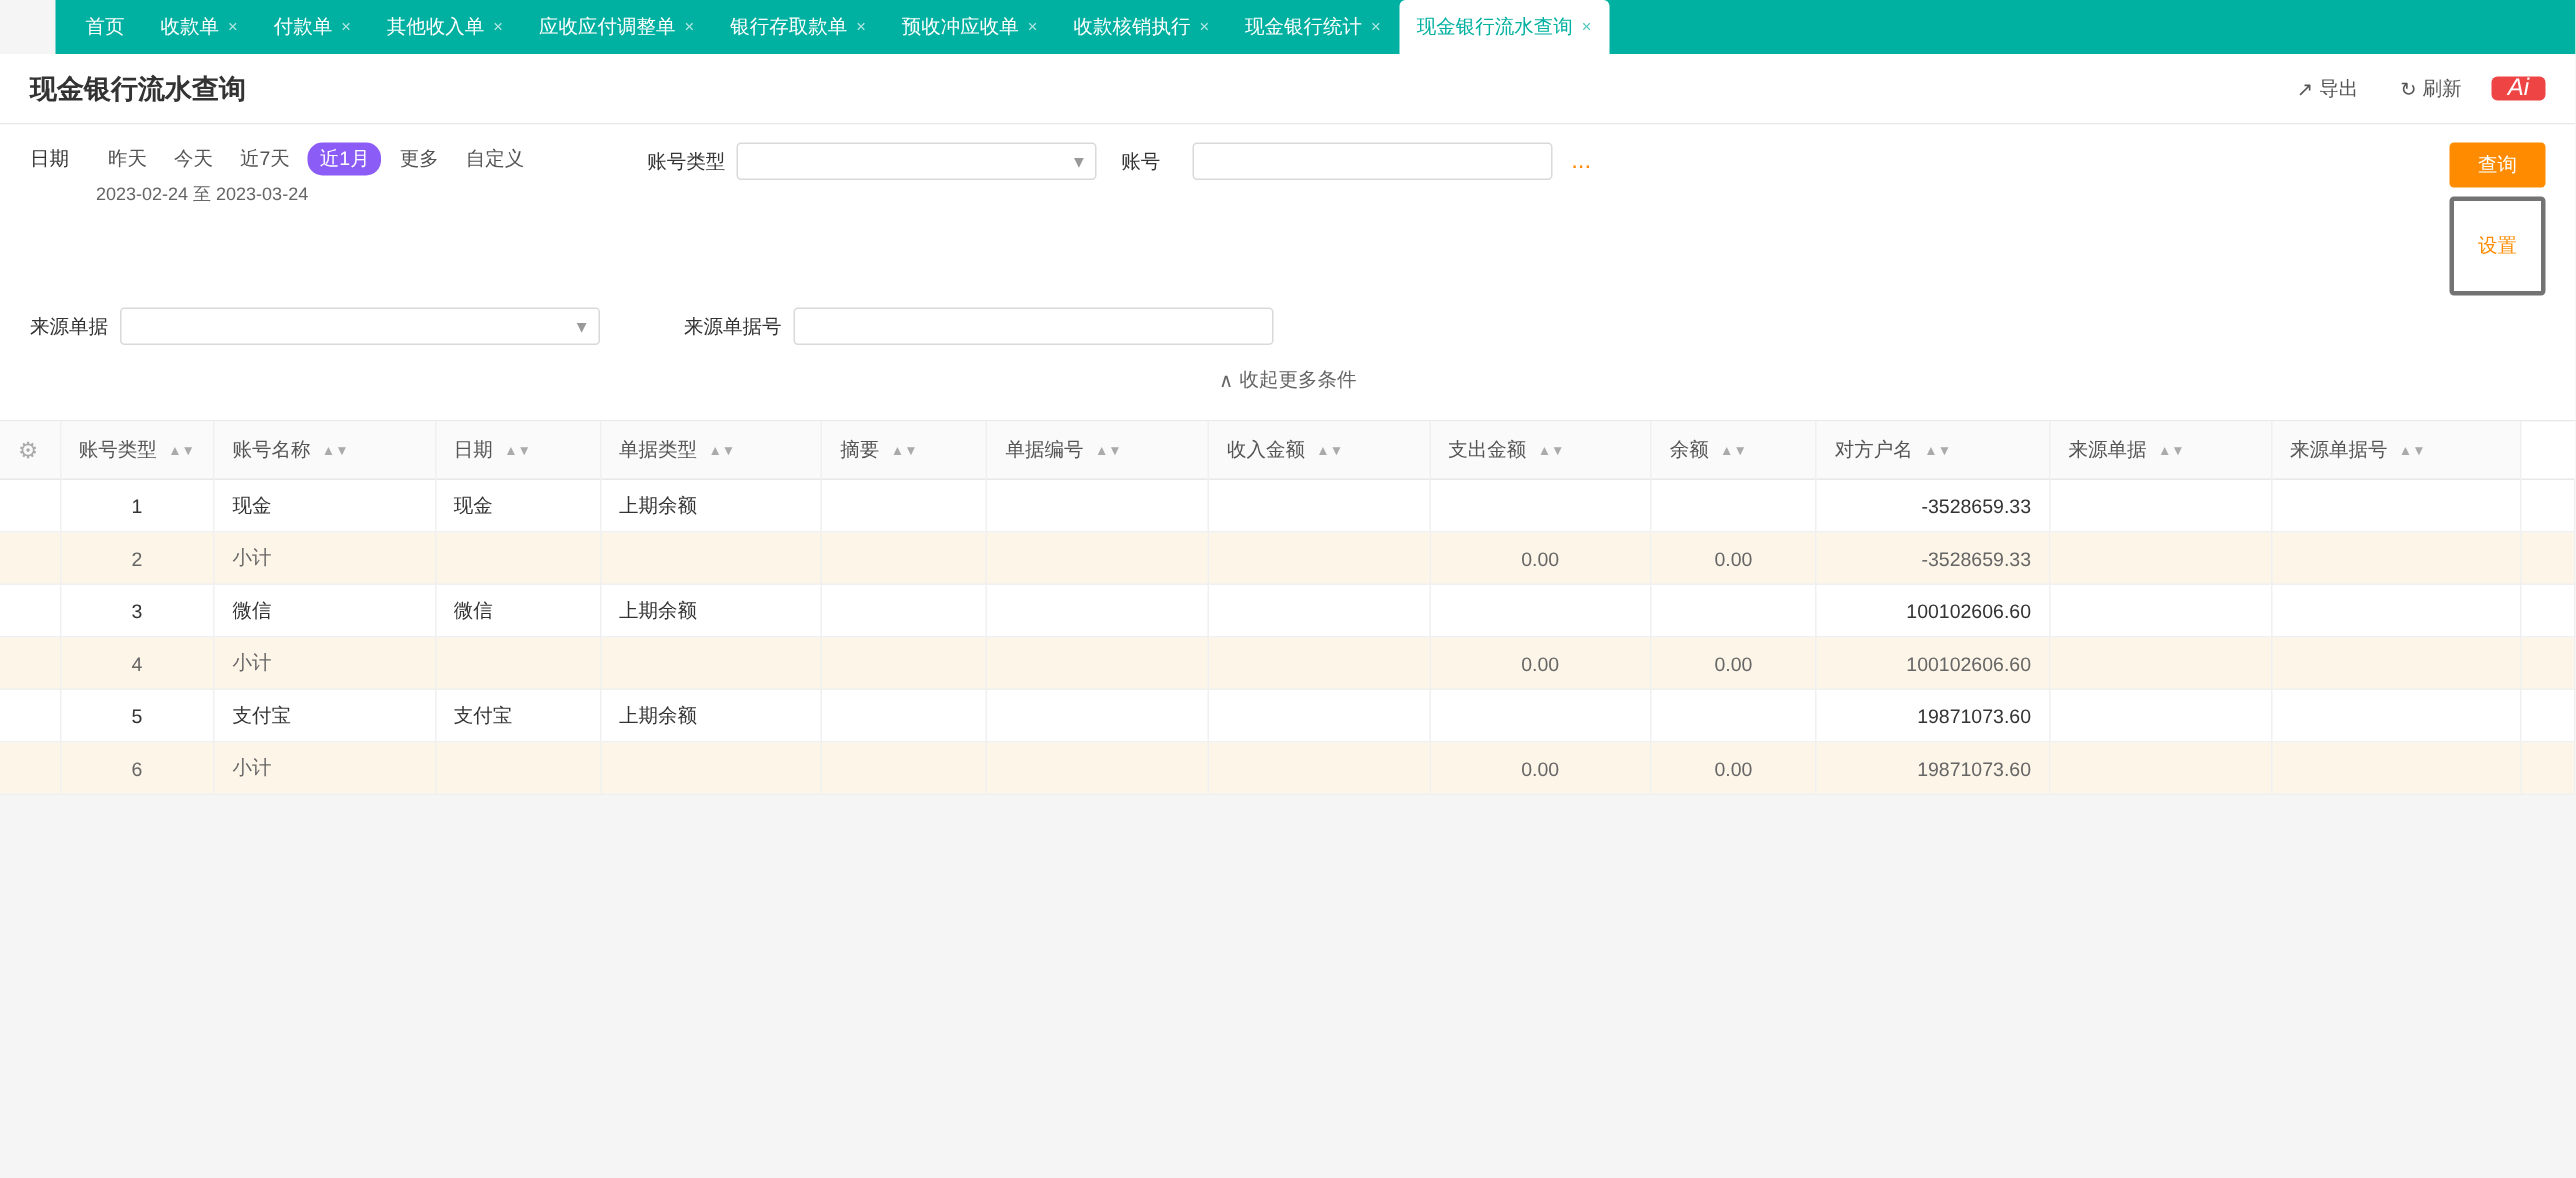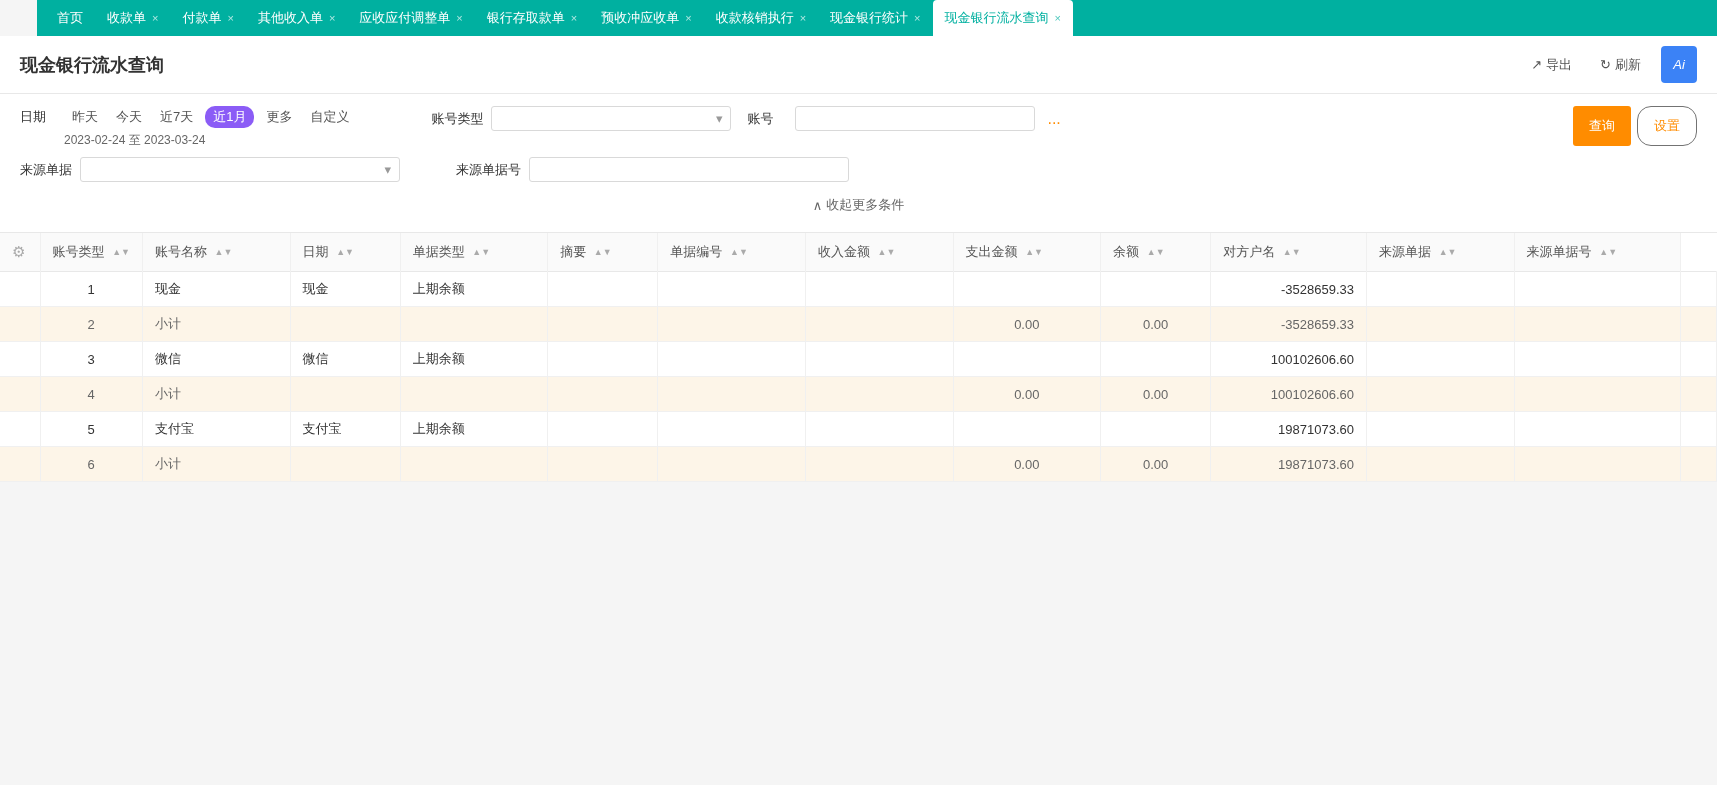--- a/index.html
+++ b/index.html
@@ -144,23 +144,23 @@
       color: #fff;
       border: none;
       border-radius: 3px;
       padding: 6px 16px;
       cursor: pointer;
       font-size: 13px;
     }
     .settings-btn {
       background: #fff;
       color: #ff8c00;
-      border: 1px solid #737373;
-      border-radius: 14px;
-      padding: 10px 16px;
+      border: 3px solid #737373;
+      border-radius: 3px;
+      padding: 21px 16px;
       cursor: pointer;
       font-size: 13px;
     }
 
     .collapse-bar {
       display: flex;
       align-items: center;
       justify-content: center;
       padding: 6px 0;
       cursor: pointer;
@@ -275,21 +275,21 @@
   <h1 class="page-title">现金银行流水查询</h1>
   <div class="header-actions">
     <button class="header-btn">
       <span>↗</span>
       <span>导出</span>
     </button>
     <button class="header-btn">
       <span>↻</span>
       <span>刷新</span>
     </button>
-    <div style="width:36px;height:37px;background:#3b82f6;border-radius:4px;display:flex;align-items:center;justify-content:center;color:#fff;font-size:13px;font-style:italic;cursor:pointer;">
+    <div style="width:36px;height:16px;background:#ef4444;border-radius:4px;display:flex;align-items:center;justify-content:center;color:#fff;font-size:16px;font-style:italic;cursor:pointer;">
       <span>Ai</span>
     </div>
   </div>
 </div>
 
 <div class="filter-area">
 
   <div style="display:flex;align-items:flex-start;gap:16px;margin-bottom:8px;">
 
     <div style="display:flex;flex-direction:column;gap:4px;">
@@ -316,21 +316,21 @@
         <span>▾</span>
       </div>
     </div>
 
     <div style="display:flex;align-items:center;gap:8px;">
       <span class="filter-label">账号</span>
       <input class="filter-input" style="min-width: 240px;">
       <span class="ellipsis-btn">...</span>
     </div>
 
-    <div style="display:flex;flex-direction:row;gap:6px;margin-left:auto;">
+    <div style="display:flex;flex-direction:column;gap:6px;margin-left:auto;">
       <button class="query-btn">查询</button>
       <button class="settings-btn">设置</button>
     </div>
   </div>
 
   <div style="display:flex;align-items:center;gap:16px;margin-bottom:8px;">
     <div style="display:flex;align-items:center;gap:8px;">
       <span class="filter-label">来源单据</span>
       <div class="filter-select-box" style="min-width:320px;">
         <span></span>

